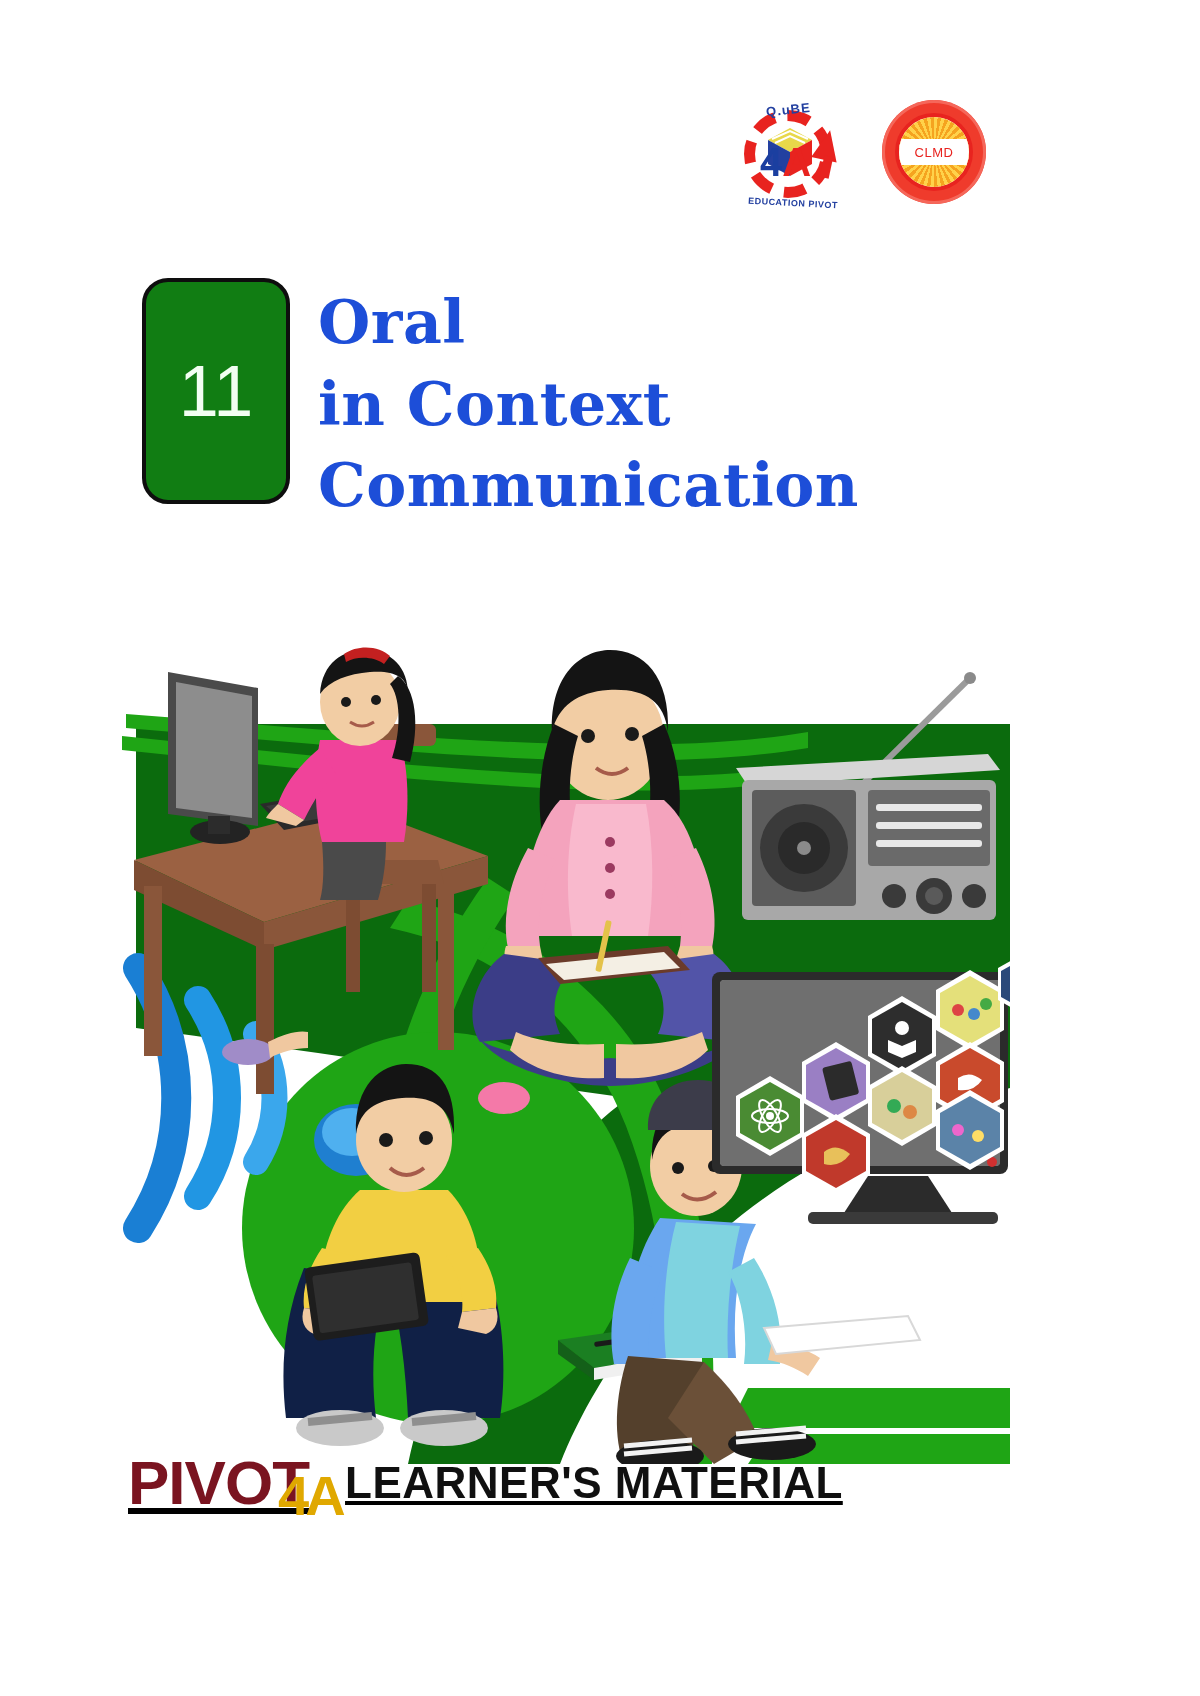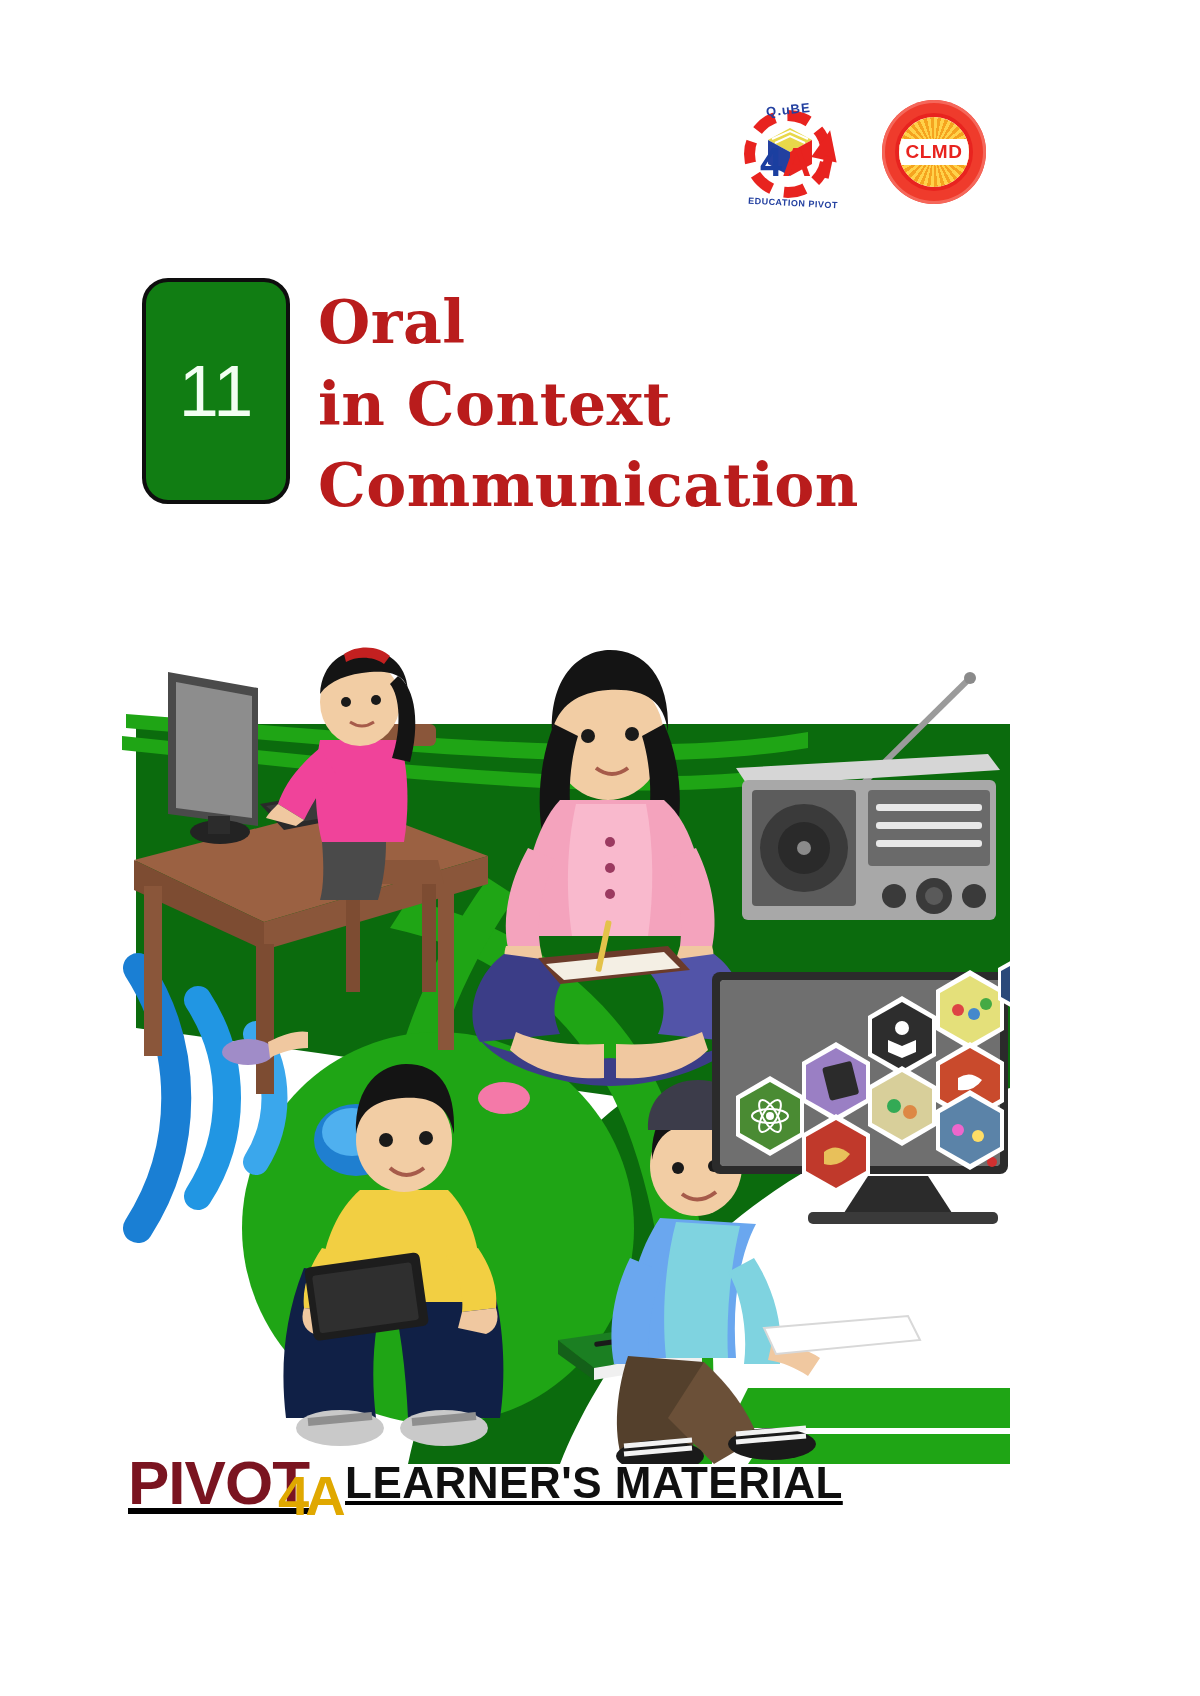--- a/index.html
+++ b/index.html
@@ -47,30 +47,30 @@
               #f5a31f 234deg 240deg,#ffd24a 240deg 246deg,#f5a31f 246deg 252deg,#ffd24a 252deg 258deg,
               #f5a31f 258deg 264deg,#ffd24a 264deg 270deg,#f5a31f 270deg 276deg,#ffd24a 276deg 282deg,
               #f5a31f 282deg 288deg,#ffd24a 288deg 294deg,#f5a31f 294deg 300deg,#ffd24a 300deg 306deg,
               #f5a31f 306deg 312deg,#ffd24a 312deg 318deg,#f5a31f 318deg 324deg,#ffd24a 324deg 330deg,
               #f5a31f 330deg 336deg,#ffd24a 336deg 342deg,#f5a31f 342deg 348deg,#ffd24a 348deg 354deg,
               #f5a31f 354deg 360deg);
             border-radius:50%;}
   .clmd-band{position:absolute;left:0;top:50%;transform:translateY(-50%);width:100%;height:26px;
              background:#ffffff;}
   .clmd-text{position:absolute;left:0;top:50%;transform:translateY(-50%);width:100%;
-             text-align:center;font-size:19px;font-weight:700;color:#e8231f;letter-spacing:.5px;}
+             text-align:center;font-size:13px;font-weight:400;color:#e8231f;letter-spacing:.5px;}
 
   
   .title-wrap{position:absolute;left:142px;top:278px;display:flex;align-items:flex-start;gap:28px;}
   .grade-badge{width:148px;height:226px;border-radius:26px;background:#117d13;
                border:4px solid #0e0e0e;display:flex;align-items:center;justify-content:center;
                box-sizing:border-box;flex:none;}
   .grade-num{color:#f2fff2;font-size:72px;font-weight:400;line-height:1;
              font-family:"Liberation Sans",sans-serif;}
-  .title-text{font-family:"DejaVu Serif",serif;font-weight:700;color:#b91c1c;
+  .title-text{font-family:"DejaVu Serif",serif;font-weight:700;color:#1d4ed8;
               font-size:60px;line-height:1.36;letter-spacing:.5px;padding-top:4px;}
   .title-text div{white-space:nowrap;}
 
   
   .art{position:absolute;left:108px;top:628px;width:902px;height:836px;}
   .art svg{display:block;width:100%;height:100%;}
 
   
   .brand{position:absolute;left:128px;top:1452px;display:flex;gap:36px;text-decoration:underline;}
   .pivot-mark{position:relative;height:66px;}

